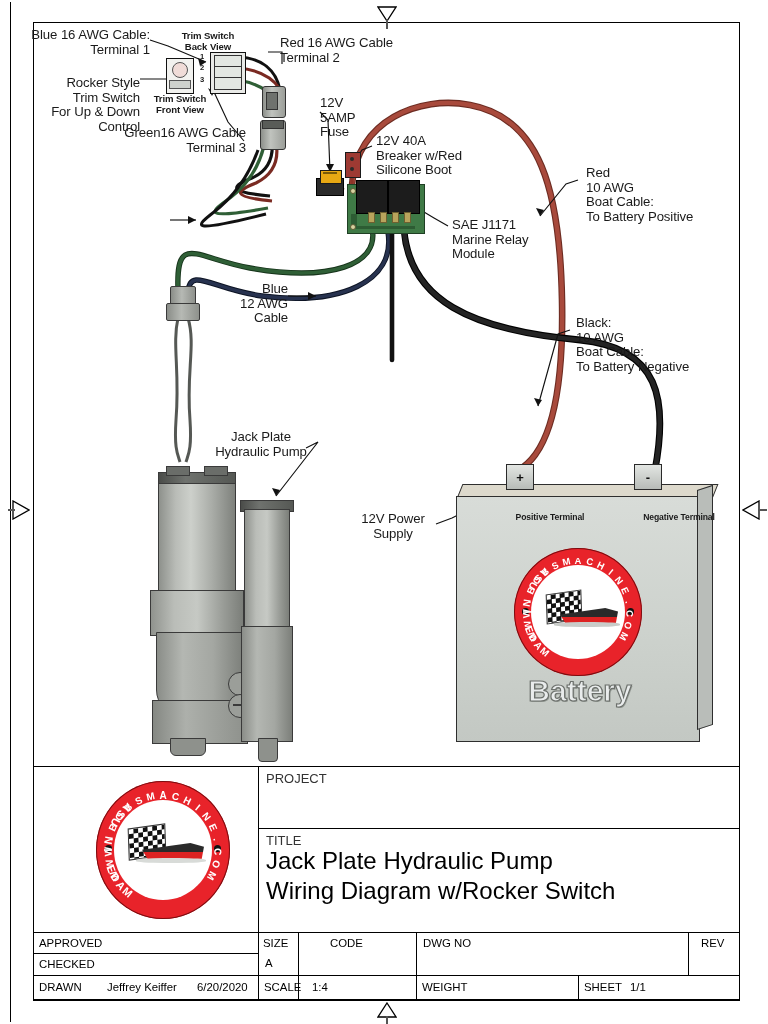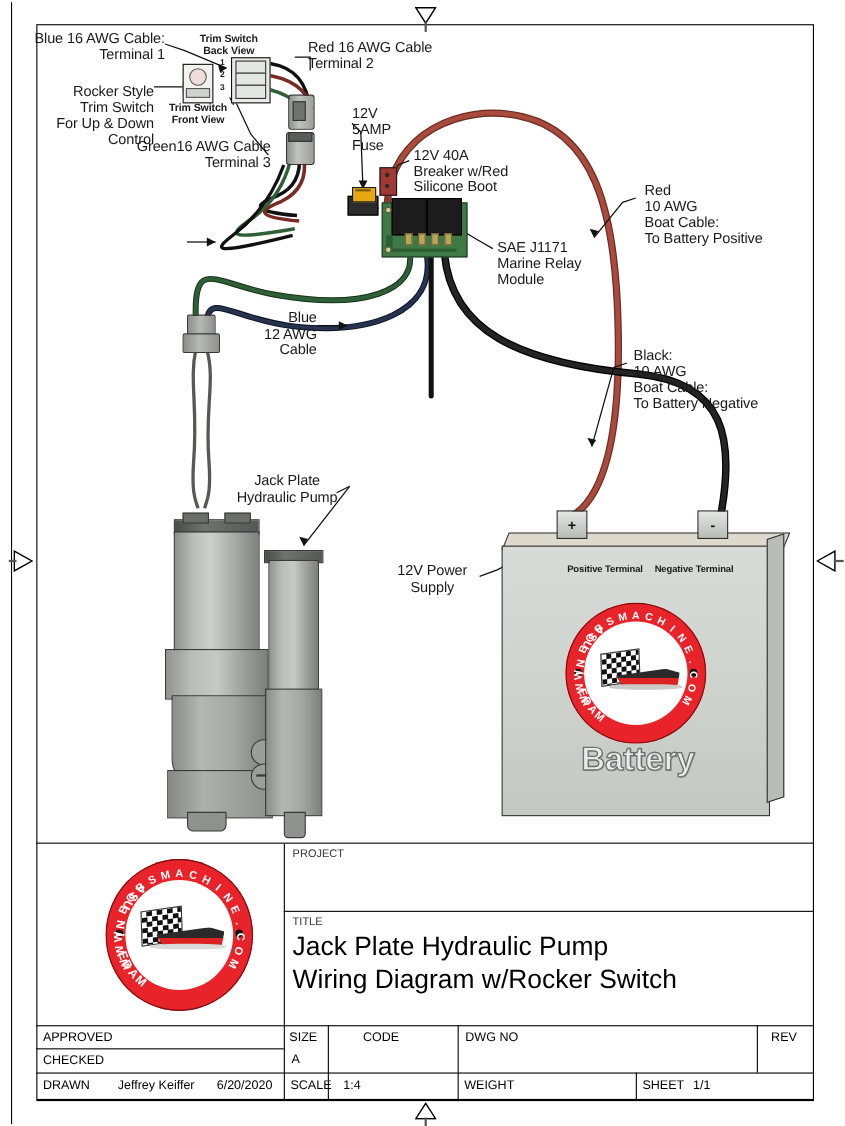--- a/index.html
+++ b/index.html
@@ -26,21 +26,21 @@
   .lbl.c{text-align:center;}
   .lbl.sm{font-size:8.6px;line-height:9.8px;font-weight:bold;}
   .lbl.tiny{font-size:7.6px;line-height:8.6px;font-weight:bold;}
 
   
   #titleblock{position:absolute;left:33px;top:766px;width:707px;height:234px;
               box-sizing:border-box;border-top:1.4px solid #000;}
   .tb-line{position:absolute;background:#000;}
   .tb-txt{position:absolute;white-space:pre;color:#000;}
   .tb-small{font-size:11.4px;}
-  .tb-micro{font-size:10px;color:#333;}
+  .tb-micro{font-size:13px;color:#333;}
   .tb-big{font-size:25px;}
   .tb-mid{font-size:24px;}
 
   
   .logo{position:absolute;border-radius:50%;background:#fff;}
   .logo .ring{position:absolute;inset:0;border-radius:50%;
               background:#e8232a;box-shadow:0 0 0 1px #7a0d10 inset;}
   .logo .inner{position:absolute;border-radius:50%;background:#fff;}
   .logo .dot{position:absolute;border-radius:50%;background:#111;}
   .arc-txt{position:absolute;left:0;top:0;width:100%;height:100%;}
@@ -275,21 +275,21 @@
     <div class="bat-top" style="left:456px;top:484px;width:254px;height:14px;
          transform:skewX(-22deg);transform-origin:left bottom;"></div>
     <div class="bat-body" style="left:456px;top:496px;width:242px;height:244px;"></div>
     <div class="bat-side" style="left:697px;top:490px;width:14px;height:238px;
          transform:skewY(-18deg);transform-origin:left top;"></div>
 
     <div class="term" style="left:506px;top:464px;width:26px;height:24px;">+</div>
     <div class="term" style="left:634px;top:464px;width:26px;height:24px;">-</div>
 
     <div class="lbl sm" style="left:490px;top:513px;width:120px;text-align:center;">Positive Terminal</div>
-    <div class="lbl sm" style="left:556px;top:513px;width:150px;text-align:center;">Negative Terminal</div>
+    <div class="lbl sm" style="left:556px;top:513px;width:150px;text-align:center;padding-left:48px;">Negative Terminal</div>
 
     <div class="logo" style="left:514px;top:548px;width:128px;height:128px;">
       <div class="ring"></div>
       <div class="inner" style="left:17px;top:17px;width:94px;height:94px;"></div>
       <div class="dot" style="left:8px;top:60px;width:7px;height:7px;"></div>
       <div class="dot" style="left:113px;top:60px;width:7px;height:7px;"></div>
       <div class="arc-txt">
           <span style="font-size: 9.5px; transform: translate(-45.9133px, 24.4125px) rotate(-118deg) translate(-50%, -50%);">W</span>
           <span style="font-size: 9.5px; transform: translate(-50.2541px, 13.3612px) rotate(-104.889deg) translate(-50%, -50%);">W</span>
           <span style="font-size: 9.5px; transform: translate(-51.975px, 1.6132px) rotate(-91.7778deg) translate(-50%, -50%);">W</span>

